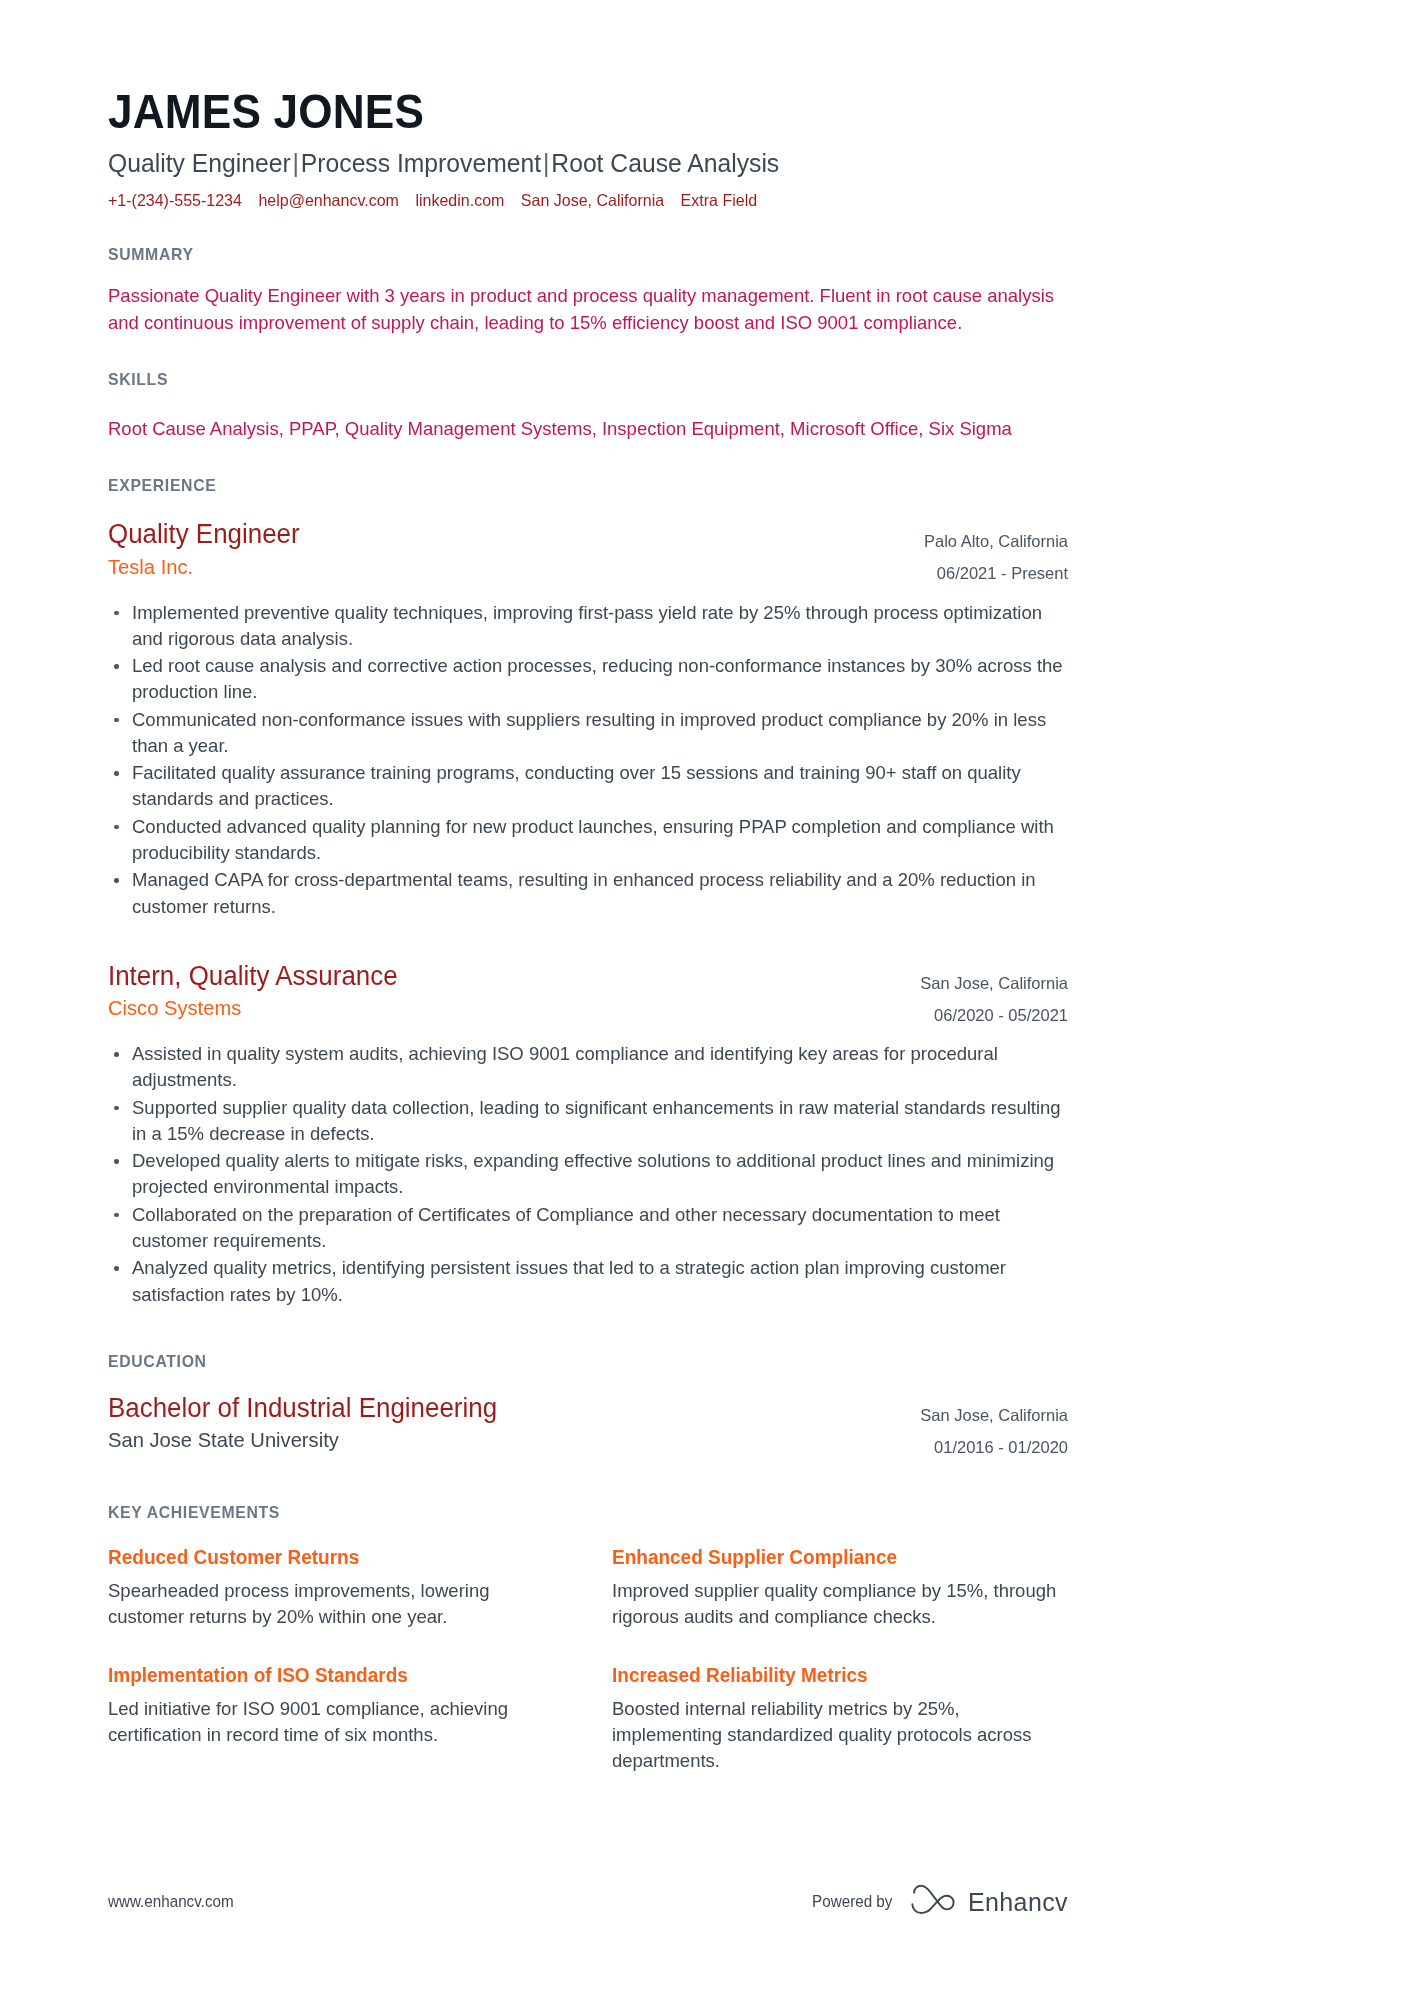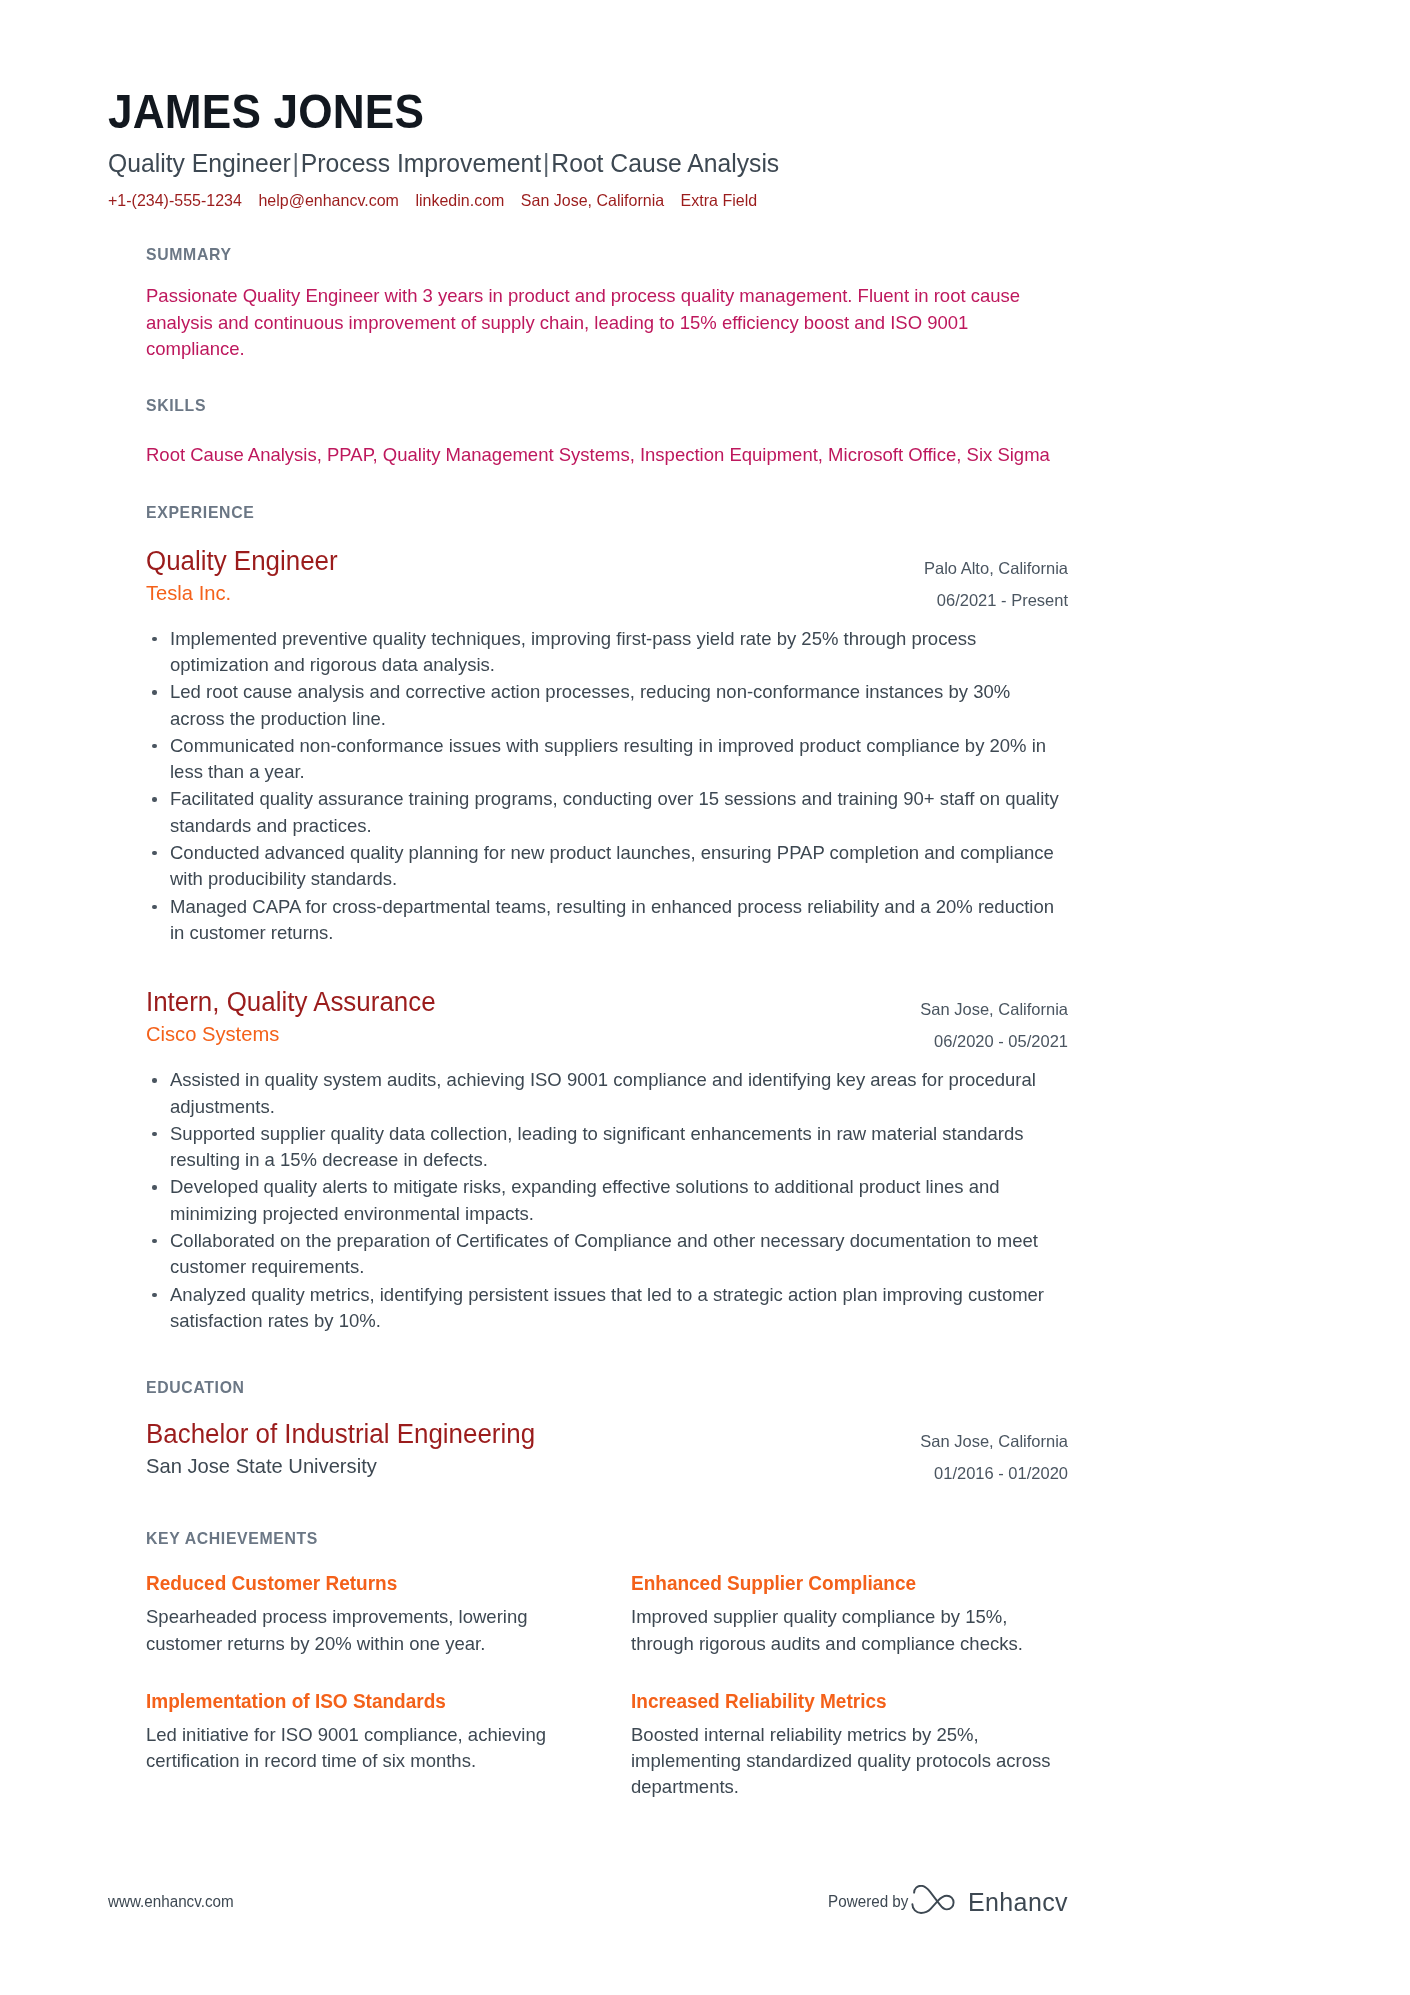--- a/index.html
+++ b/index.html
@@ -56,21 +56,21 @@
     color: #9b1c1c;
     line-height: 1.3;
     transform: scaleX(0.97);
     transform-origin: left center;
     white-space: nowrap;
   }
   .contact .item { margin-right: 17px; }
   .contact .item:last-child { margin-right: 0; }
 
   
-  .section { margin-top: 34px; margin-left: 38px; }
+  .section { margin-top: 34px; }
 
   .section-title {
     font-size: 17px;
     font-weight: bold;
     letter-spacing: 0.7px;
     color: #6b7785;
     text-transform: uppercase;
     transform: scaleX(0.93);
     transform-origin: left center;
   }
@@ -201,20 +201,21 @@
   .footer-url {
     font-size: 16px;
     color: #3d4852;
     transform: scaleX(0.95);
     transform-origin: left center;
   }
 
   .footer-brand {
     display: flex;
     align-items: center;
+    gap: 16px;
     text-align: center;
   }
 
   .powered-by {
     font-size: 16px;
     color: #3d4852;
     transform: scaleX(0.95);
   }
 
   .brand-lockup {

